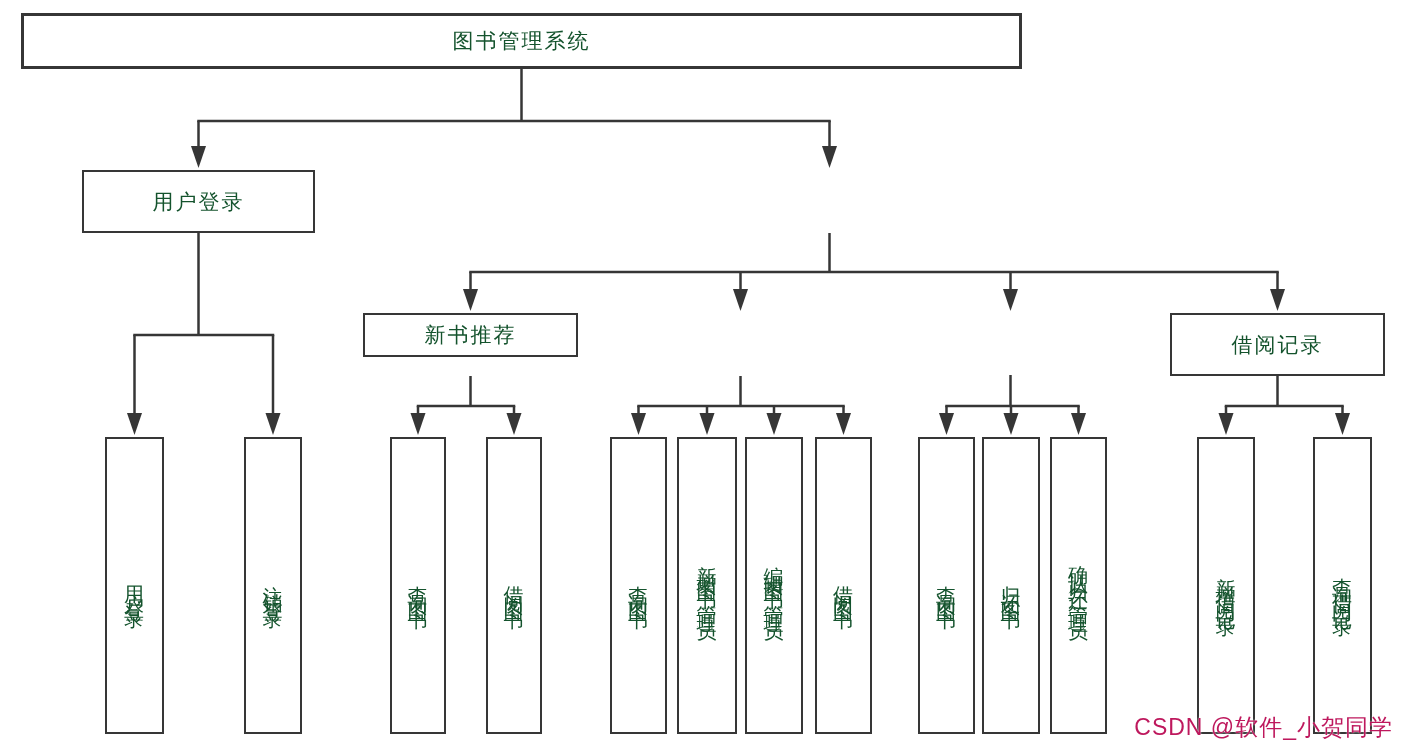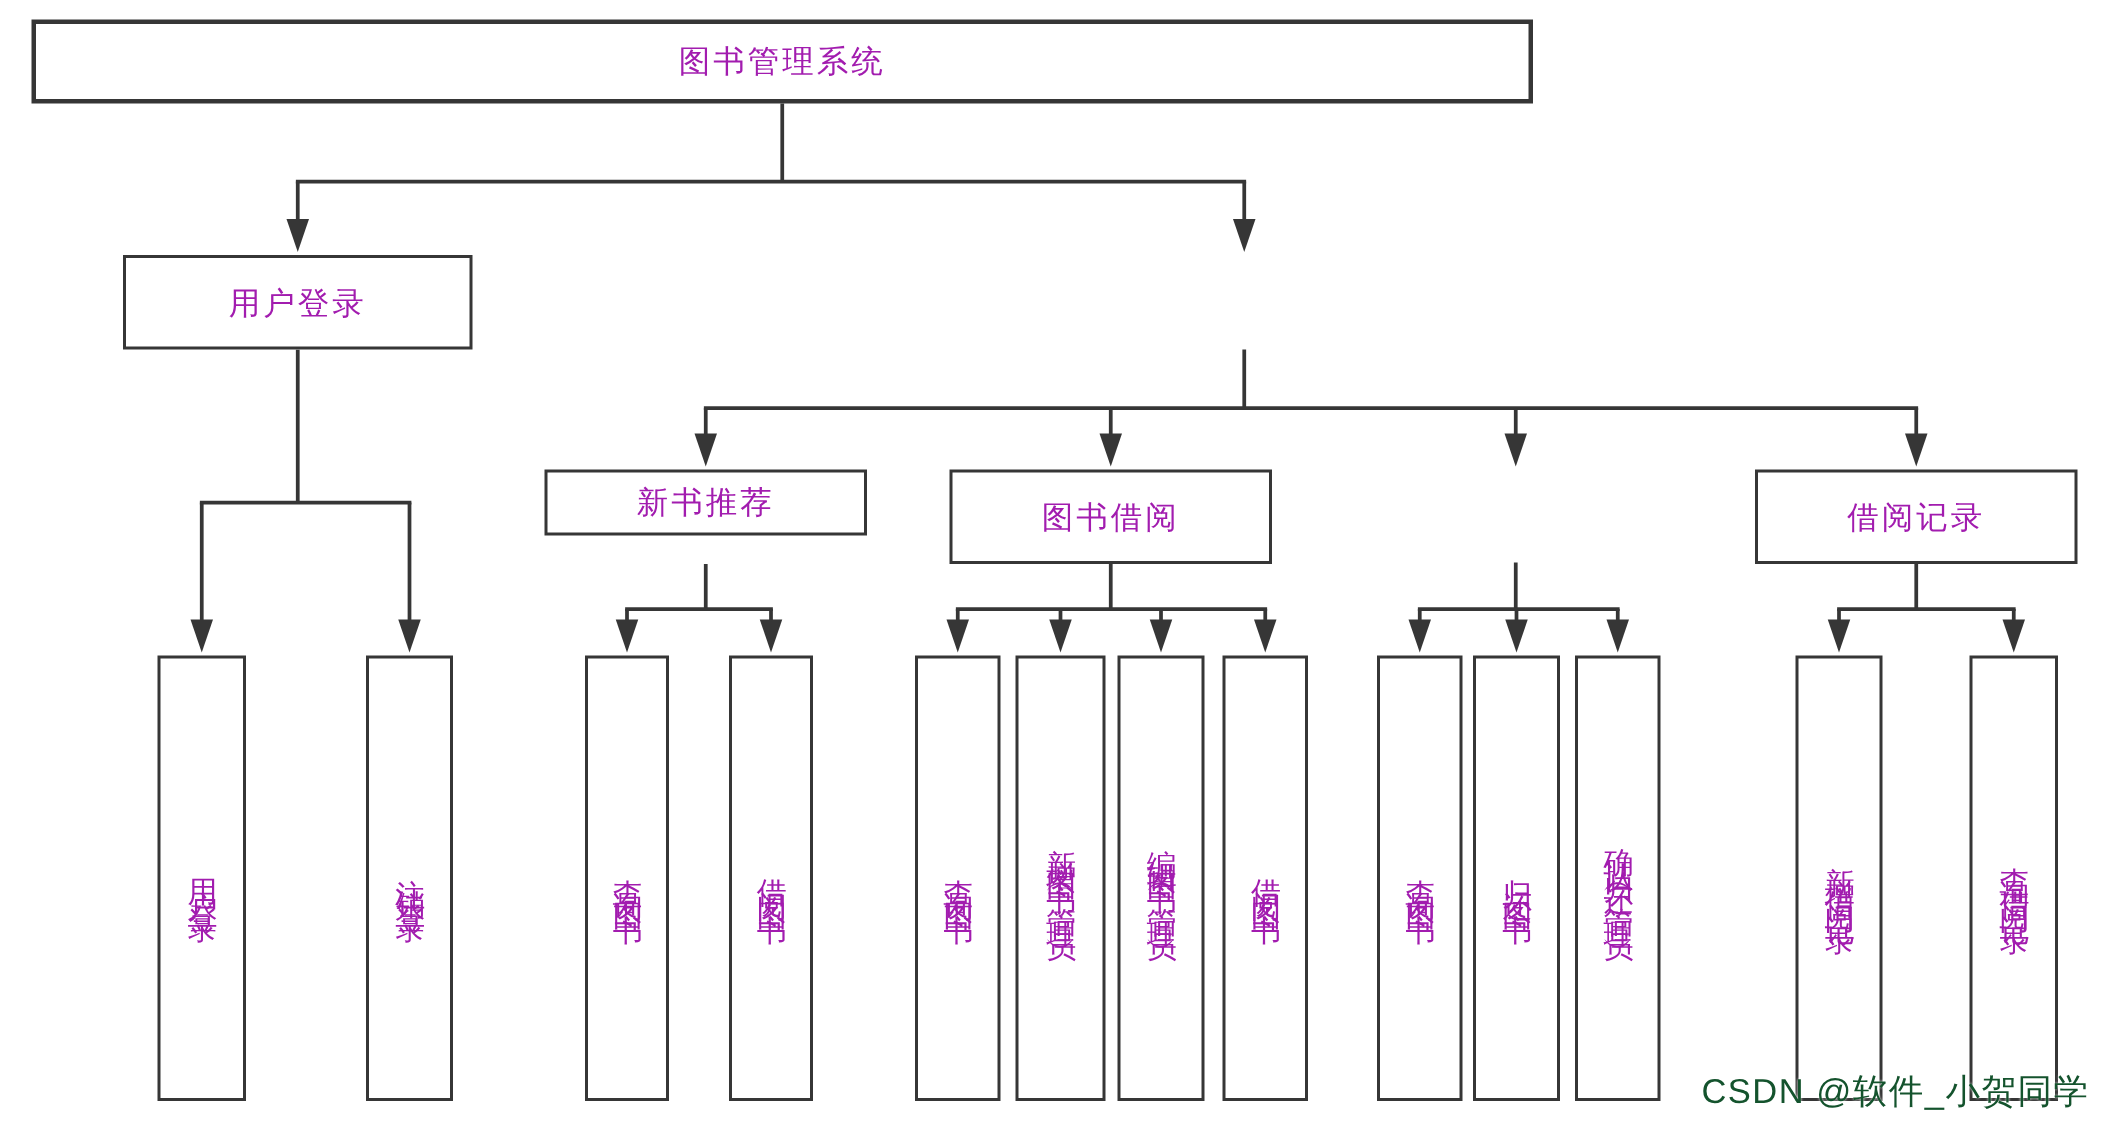--- a/index.html
+++ b/index.html
@@ -14,21 +14,21 @@
   .connectors {
     position: absolute;
     left: 0; top: 0;
     width: 1405px; height: 747px;
   }
   .node {
     position: absolute;
     box-sizing: border-box;
     border: 2px solid #363636;
     background: #ffffff;
-    color: #a21caf;
+    color: #14532d;
     display: flex;
     align-items: center;
     justify-content: center;
     text-align: right;
   }
   .node.root { border-width: 3px; }
   .node.h {
     font-size: 21px;
     letter-spacing: 2px;
     white-space: nowrap;
@@ -39,21 +39,21 @@
     font-size: 20px;
     letter-spacing: 8px;
     line-height: 1;
   }
   .watermark {
     position: absolute;
     right: 12px;
     bottom: 4px;
     font-size: 23px;
     letter-spacing: 1px;
-    color: #14532d;
+    color: #be185d;
     text-shadow: 0 0 2px #ffffff;
     white-space: nowrap;
     pointer-events: none;
   }
 </style>
 </head>
 <body>
 
 <div class="canvas">
 
@@ -110,21 +110,20 @@
       <polygon points="1218.5,413 1233.5,413 1226,435" fill="#363636"></polygon>
       <line x1="1342.5" y1="406" x2="1342.5" y2="415" stroke="#363636" stroke-width="2.5"></line>
       <polygon points="1335,413 1350,413 1342.5,435" fill="#363636"></polygon>
     </svg>
 
   <div class="node h root" style="left:21px; top:13px; width:1001px; height:56px;">图书管理系统</div>
 
   <div class="node h" style="left:82px; top:170px; width:233px; height:63px;">用户登录</div>
 
   <div class="node h" style="left:363px; top:313px; width:215px; height:44px;">新书推荐</div>
-  <div class="node h" style="left:633px; top:313px; width:215px; height:63px;">图书借阅</div>
   <div class="node h" style="left:1170px; top:313px; width:215px; height:63px;">借阅记录</div>
 
   <div class="node v" style="left:105px; top:437px; width:59px; height:297px;">用户登录</div>
   <div class="node v" style="left:244px; top:437px; width:58px; height:297px;">注销登录</div>
 
   <div class="node v" style="left:390px; top:437px; width:56px; height:297px;">查询图书</div>
   <div class="node v" style="left:486px; top:437px; width:56px; height:297px;">借阅图书</div>
 
   <div class="node v" style="left:610px; top:437px; width:57px; height:297px;">查询图书</div>
   <div class="node v" style="left:677px; top:437px; width:60px; height:297px;">新增图书（管理员）</div>

